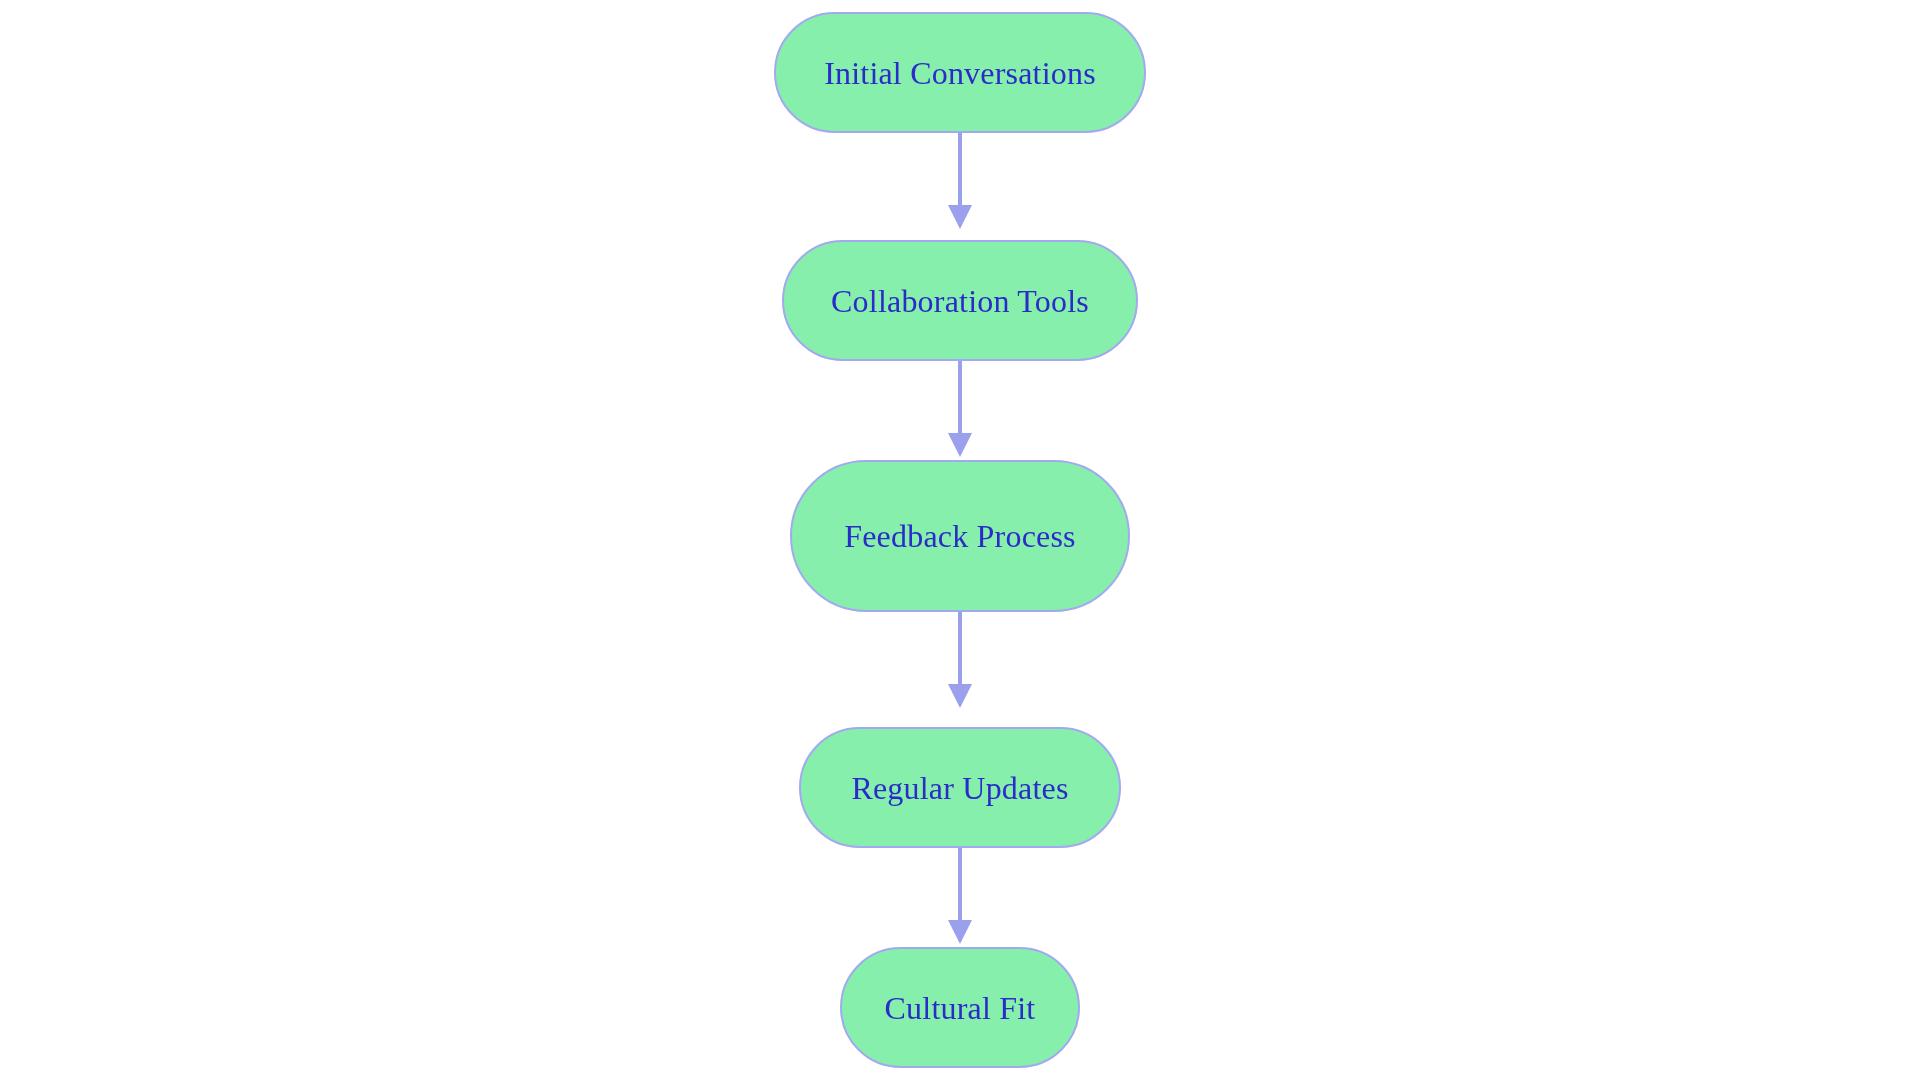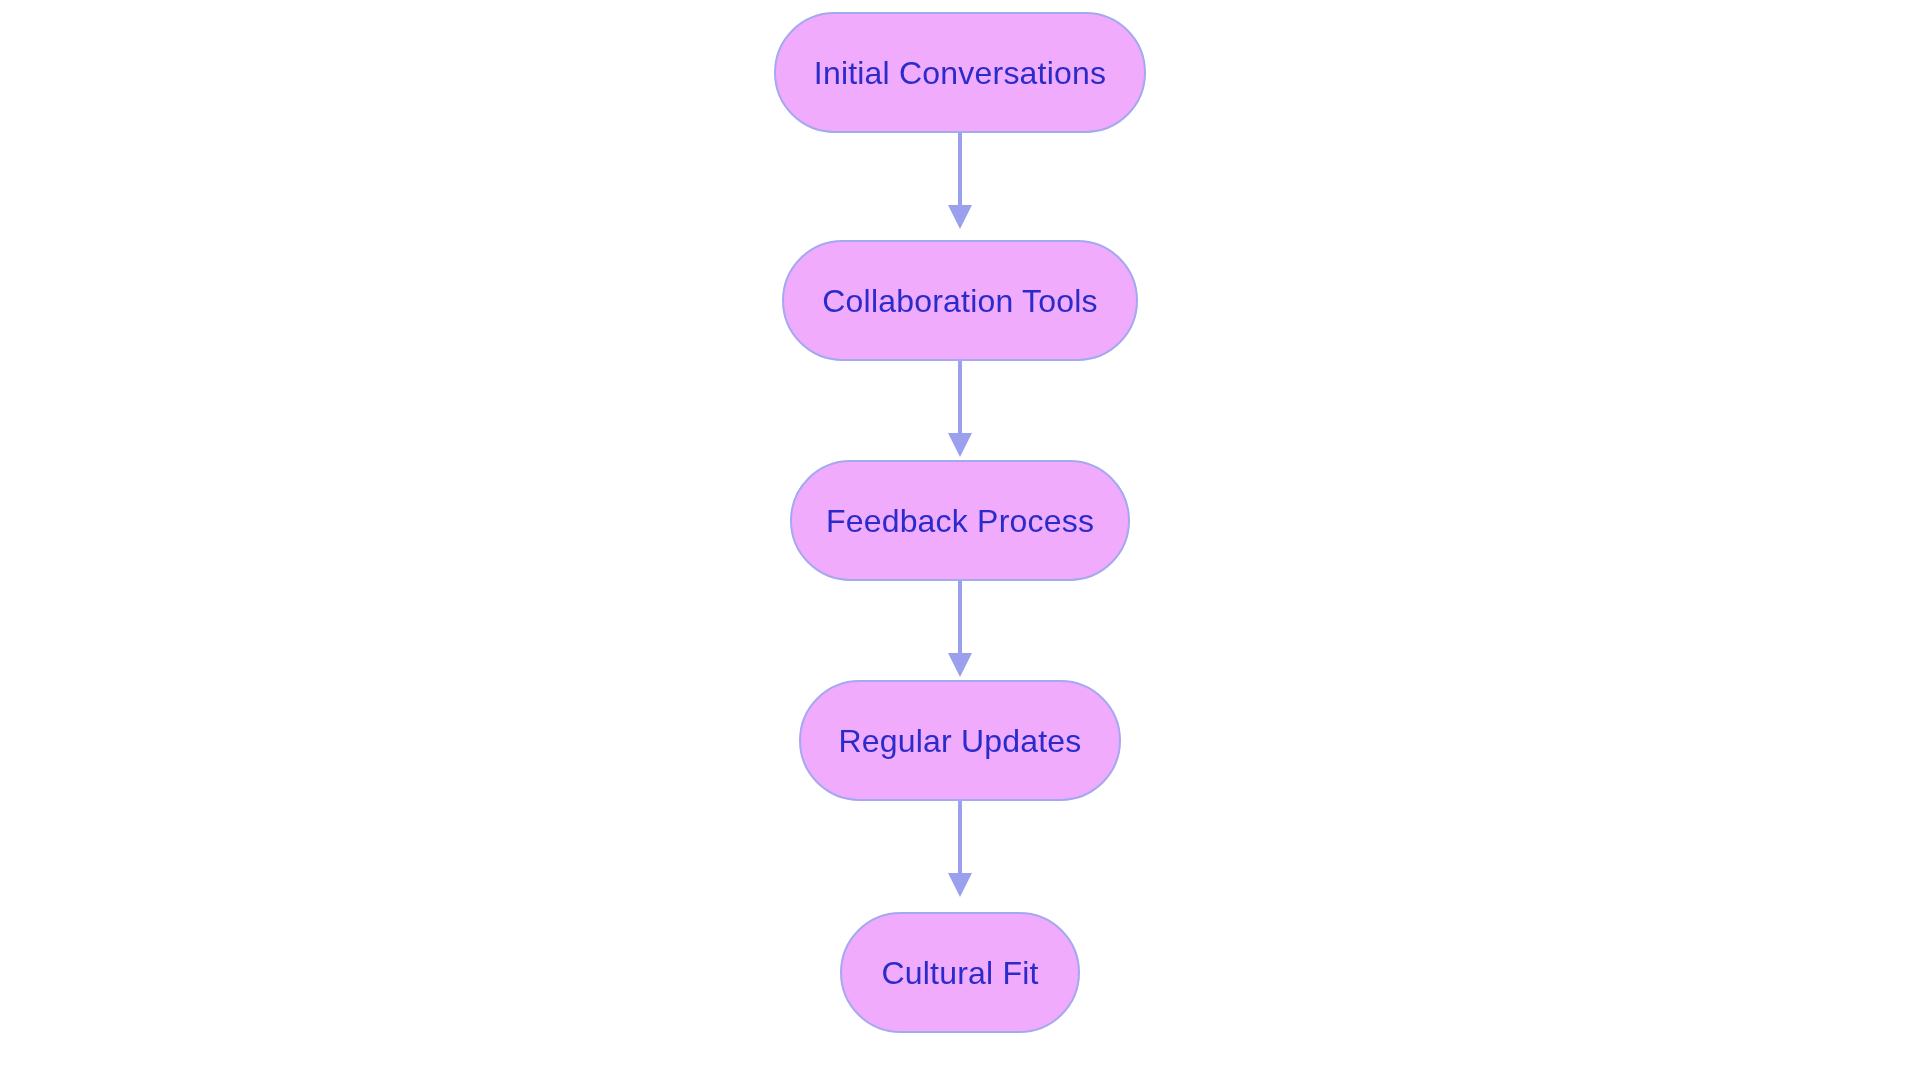--- a/index.html
+++ b/index.html
@@ -31,45 +31,46 @@
     display: flex;
     flex-direction: column;
     align-items: center;
   }
 
   .flow-node {
     box-sizing: border-box;
     display: flex;
     align-items: center;
     justify-content: center;
-    background: #f0abfc;
+    background: #86efac;
     border: 2px solid #a3a9f0;
     border-radius: 999px;
     color: #2b2bc9;
     font-size: 32px;
     font-weight: 400;
     letter-spacing: 0.2px;
     white-space: nowrap;
     line-height: 1;
     user-select: none;
+    font-family: Liberation Serif, serif;
   }
 
   .node-label {
     color: #2b2bc9;
     font-size: 32px;
     line-height: 1;
     pointer-events: none;
   }
 
   
   .node-0 { width: 372px; height: 121px; margin-top: 12px; }
   .node-1 { width: 356px; height: 121px; margin-top: 8px; }
-  .node-2 { width: 340px; height: 121px; margin-top: 0; }
-  .node-3 { width: 322px; height: 121px; margin-top: 0; }
-  .node-4 { width: 240px; height: 121px; margin-top: 12px; }
+  .node-2 { width: 340px; height: 152px; margin-top: 0; }
+  .node-3 { width: 322px; height: 121px; margin-top: 16px; }
+  .node-4 { width: 240px; height: 121px; margin-top: 0; }
 
   .flow-arrow {
     width: 30px;
     height: 99px;
     display: block;
     overflow: visible;
   }
   .arrow-line {
     stroke: #9aa0ee;
     stroke-width: 4;

